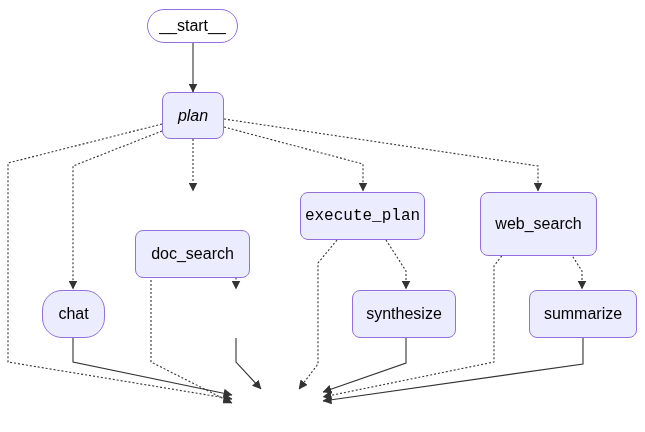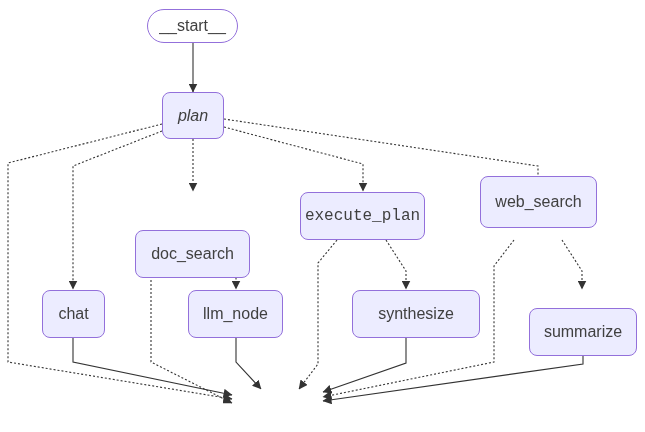--- a/index.html
+++ b/index.html
@@ -12,21 +12,21 @@
   }
   #edges{position:absolute;left:0;top:0;width:645px;height:432px;}
   .edge{fill:none;stroke:#333333;stroke-width:1.1;}
   .edge.dotted{stroke-dasharray:2 2;}
   .node{
     position:absolute;
     display:flex;align-items:center;justify-content:center;
     background:#ECECFF;
     border:1.3px solid #9370DB;
     border-radius:8px;
-    font-size:16px;color:#404040;
+    font-size:16px;color:#000000;
     box-sizing:border-box;
     white-space:nowrap;
   }
   .node.pill{border-radius:17px;background:#ffffff;}
   .node.end-pill{border-radius:16px;background:#BFB6FC;}
 </style>
 </head>
 <body>
 
 <div id="canvas">
@@ -66,34 +66,31 @@
   </div>
 
   <div class="node" style="left:135px;top:192px;width:115px;height:48px;margin-top:38px;">
     <span>doc_search</span>
   </div>
 
   <div class="node" style="left:300px;top:192px;width:125px;height:48px;font-family:Liberation Mono, monospace;">
     <span>execute_plan</span>
   </div>
 
-  <div class="node" style="left:480px;top:176px;width:117px;height:52px;">
+  <div class="node" style="left:480px;top:192px;width:117px;height:64px;">
     <span>web_search</span>
   </div>
 
-  <div class="node" style="left:42px;top:290px;width:63px;height:48px;">
+  <div class="node" style="left:42px;top:290px;width:63px;height:48px;border-radius:20px;">
     <span>chat</span>
   </div>
 
-  <div class="node" style="left:188px;top:290px;width:95px;height:48px;">
-    <span>llm_node</span>
-  </div>
 
-  <div class="node" style="left:352px;top:290px;width:128px;height:48px;">
+  <div class="node" style="left:352px;top:290px;width:104px;height:48px;">
     <span>synthesize</span>
   </div>
 
-  <div class="node" style="left:529px;top:290px;width:108px;height:48px;margin-top:18px;">
+  <div class="node" style="left:529px;top:290px;width:108px;height:48px;">
     <span>summarize</span>
   </div>
 
 
 </div>
 
 </body></html>

